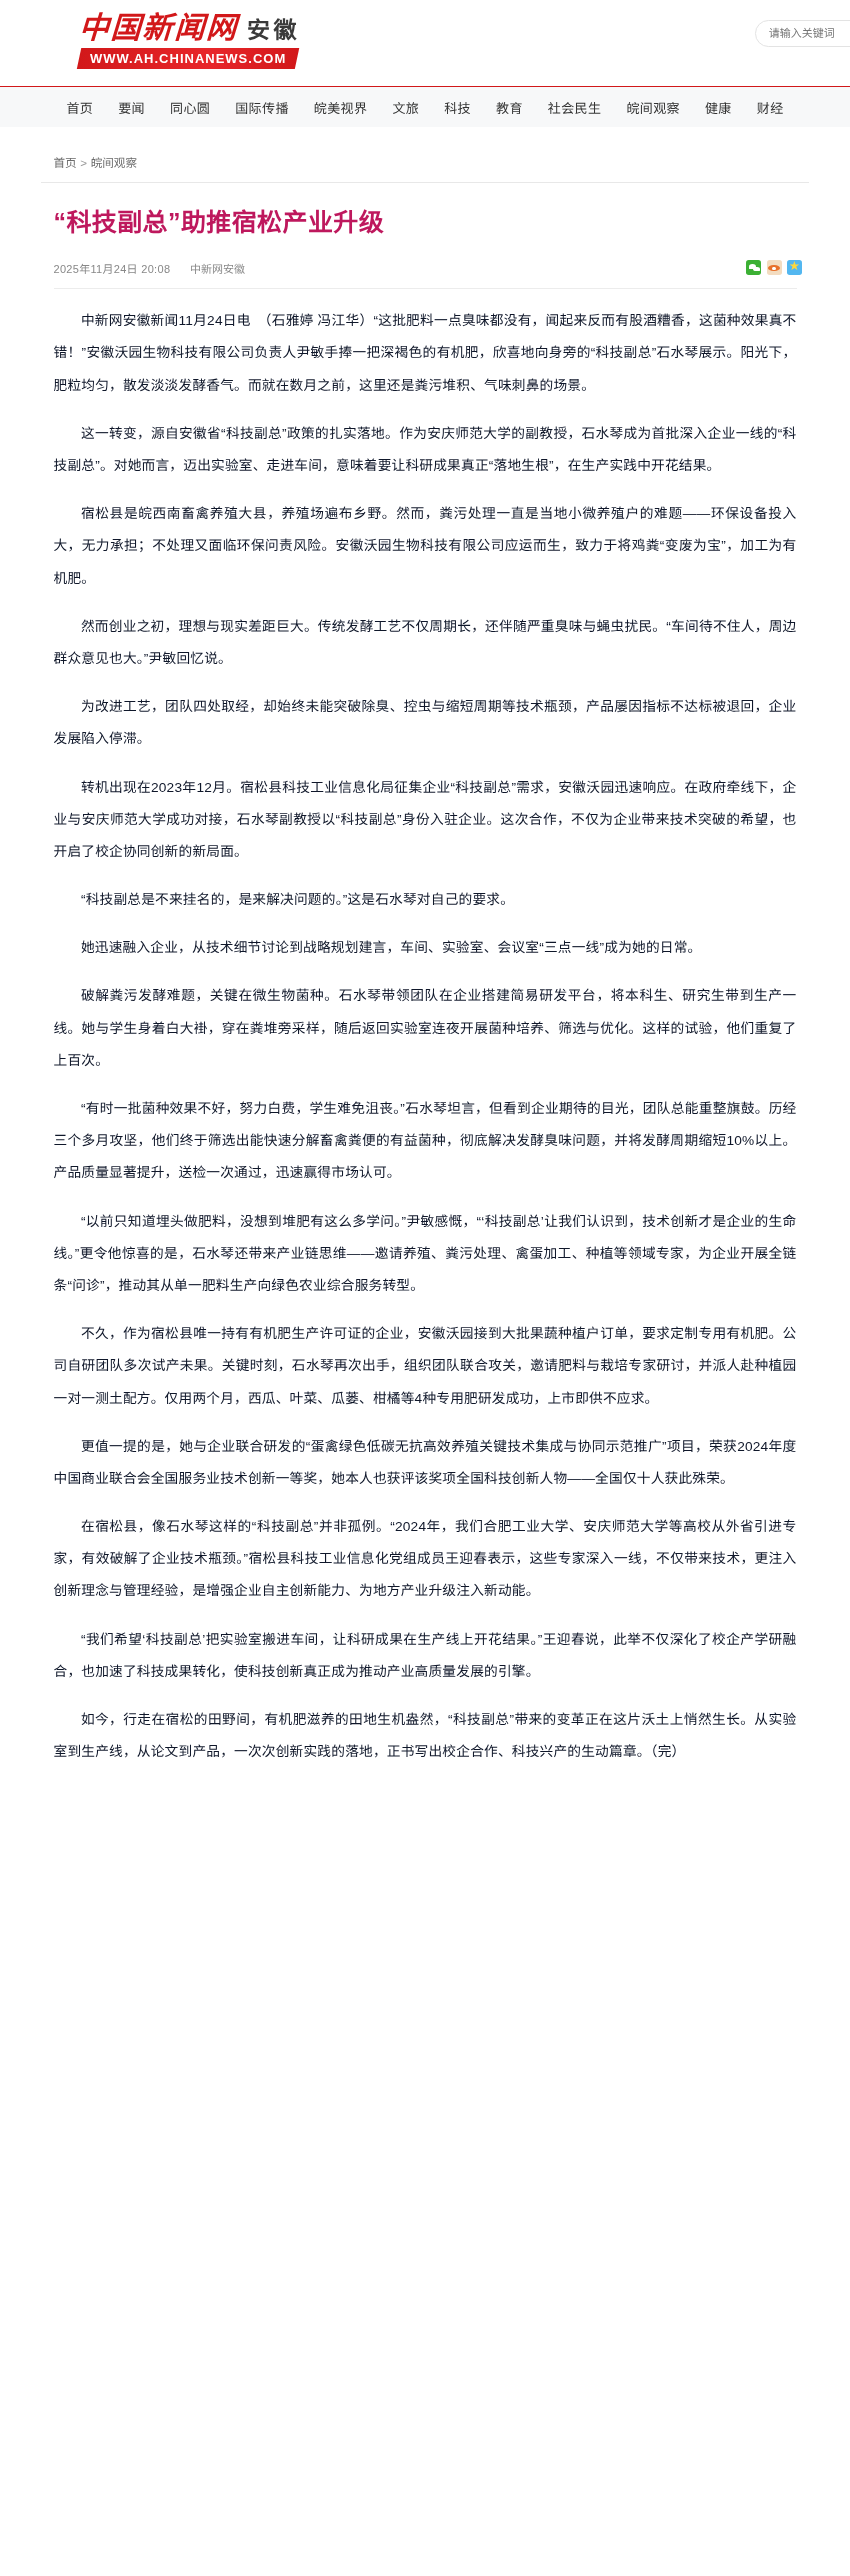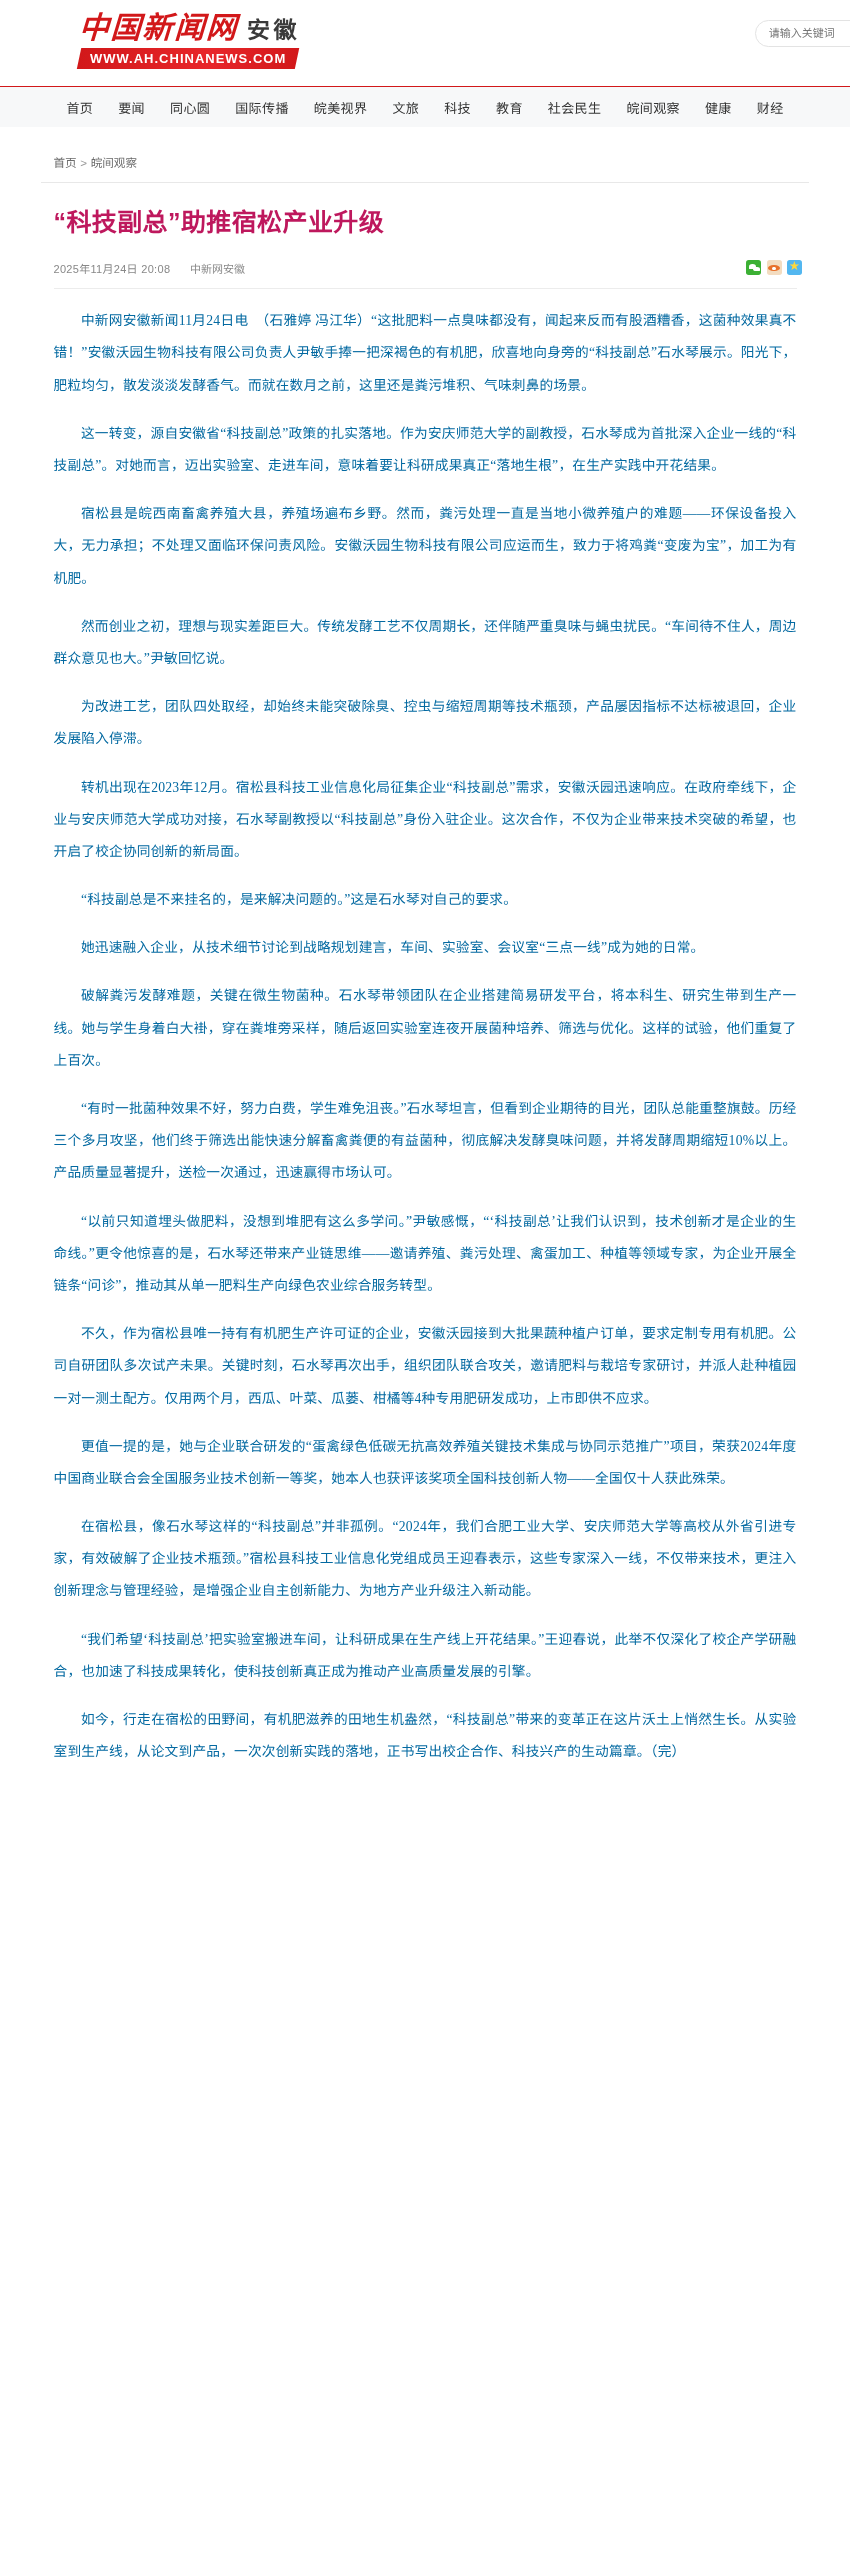--- a/index.html
+++ b/index.html
@@ -227,27 +227,26 @@
     border: 0;
     border-top: 0.9px solid #ececec;
     margin: 10.7px 12.5px 0 12.5px;
   }
 
   .article-body {
     margin: 16px 12.5px 0 12.5px;
   }
   .article-body p {
     font-size: 13.7px;
-    color: #0369a1;
+    color: #0f172a;
     line-height: 2.35;
     margin: 0 0 16px 0;
     text-indent: 2em;
     text-align: justify;
     letter-spacing: 0.2px;
-    font-family: Liberation Serif, serif;
   }
 </style>
 </head>
 <body>
 
 <div class="header">
   <div class="logo-wrap">
     <div class="logo-cn">
       <span class="logo-main">中国新闻网</span>
       <span class="logo-prov">安徽</span>

